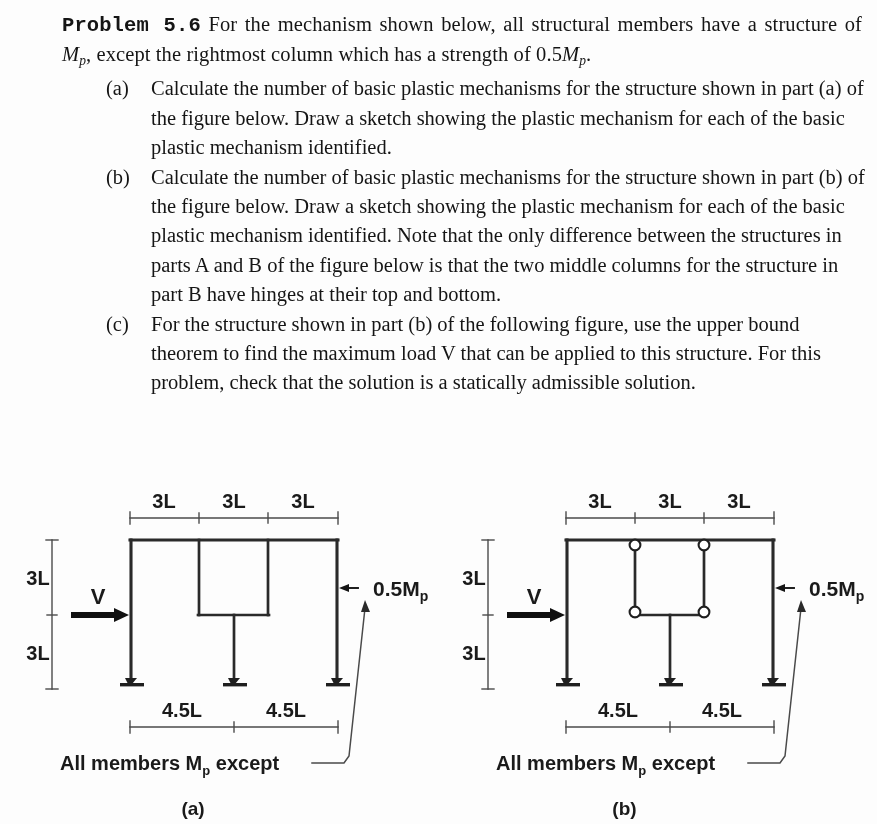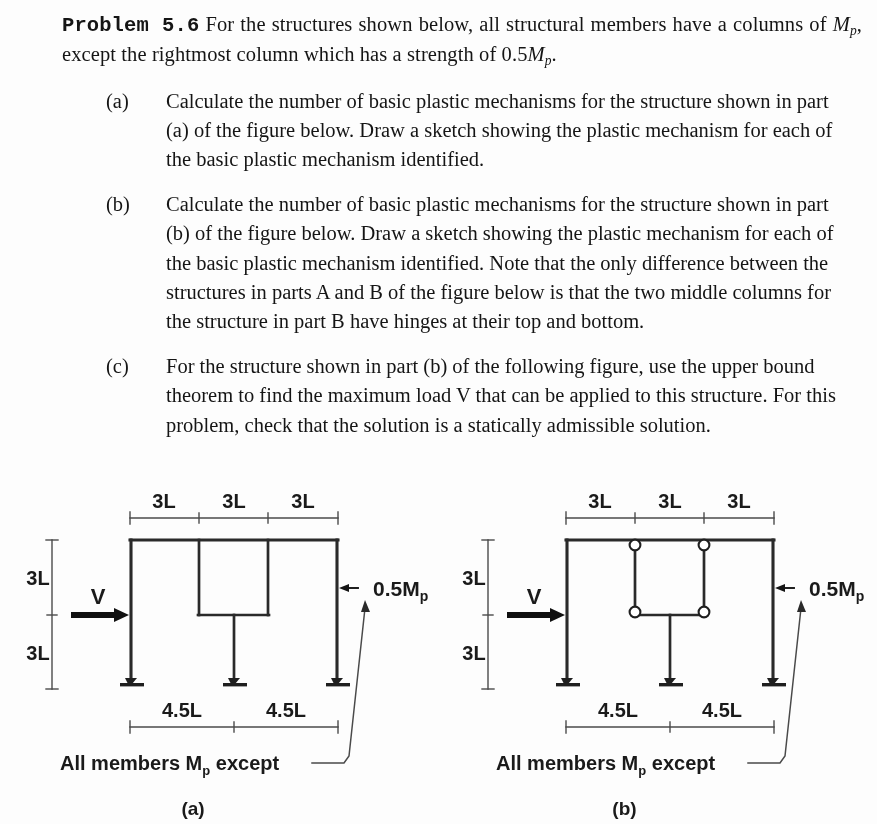--- a/index.html
+++ b/index.html
@@ -46,21 +46,21 @@
     text-justify:inter-word;
     margin-left:44px;
     width:716px;
     margin-bottom:0px;
   }
   .part .lbl{
     position:absolute;left:0;top:0;width:38px;
     text-align:left;
     font-size:20.5px;
   }
-  .part p{margin:16px;}
+  .part p{margin:1px;}
   .part p:last-child{text-align:left;}
 
   
   .figures{
     position:absolute;
     left:0; top:482px; width:877px; height:342px;
   }
   .fig{position:absolute;top:0;height:342px;text-decoration:underline;}
   .fig-a{left:8px;width:438px;}
   .fig-b{left:432px;width:445px;}
@@ -80,22 +80,22 @@
 </style>
 </head>
 <body>
 
 <div id="page">
 
   <div class="text-block">
 
     <p class="prob-lead">
       <span class="ptitle">Problem 5.6</span>
-      <span>For the structures shown below, all structural members have a</span>
-      <span>columns of </span><span class="it">M</span><span class="sub">p</span><span>, except the rightmost column which has a strength of 0.5</span><span class="it">M</span><span class="sub">p</span><span>.</span>
+      <span>For the mechanism shown below, all structural members have a</span>
+      <span>structure of </span><span class="it">M</span><span class="sub">p</span><span>, except the rightmost column which has a strength of 0.5</span><span class="it">M</span><span class="sub">p</span><span>.</span>
     </p>
 
     <div class="parts">
       <div class="part">
         <span class="lbl">(a)</span>
         <p>Calculate the number of basic plastic mechanisms for the structure shown in part (a) of the figure below. Draw a sketch showing the plastic mechanism for each of the basic plastic mechanism identified.</p>
       </div>
       <div class="part">
         <span class="lbl">(b)</span>
         <p>Calculate the number of basic plastic mechanisms for the structure shown in part (b) of the figure below. Draw a sketch showing the plastic mechanism for each of the basic plastic mechanism identified. Note that the only difference between the structures in parts A and B of the figure below is that the two middle columns for the structure in part B have hinges at their top and bottom.</p>

